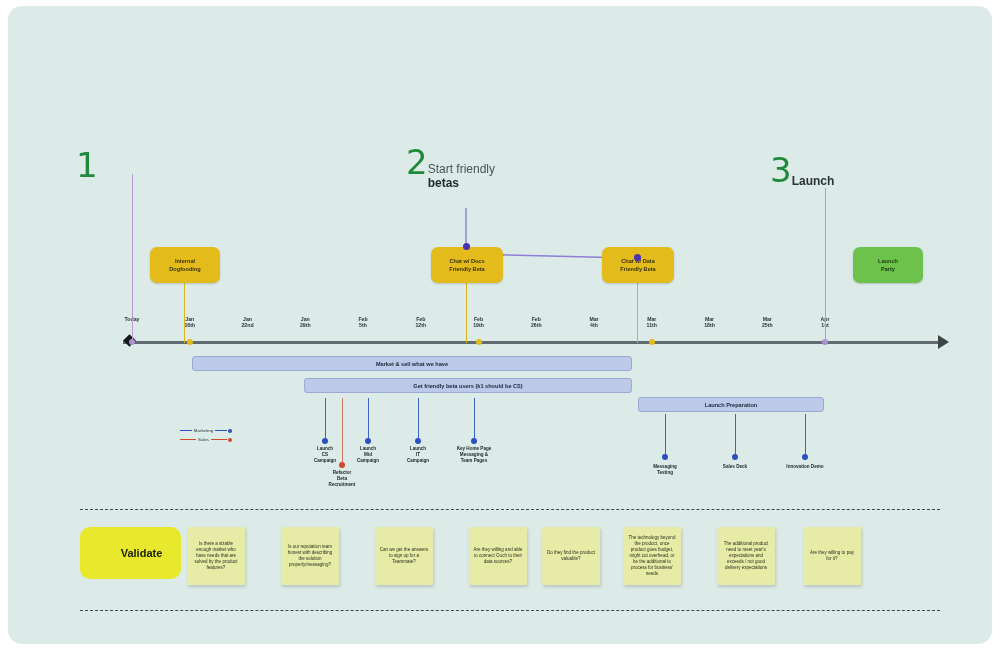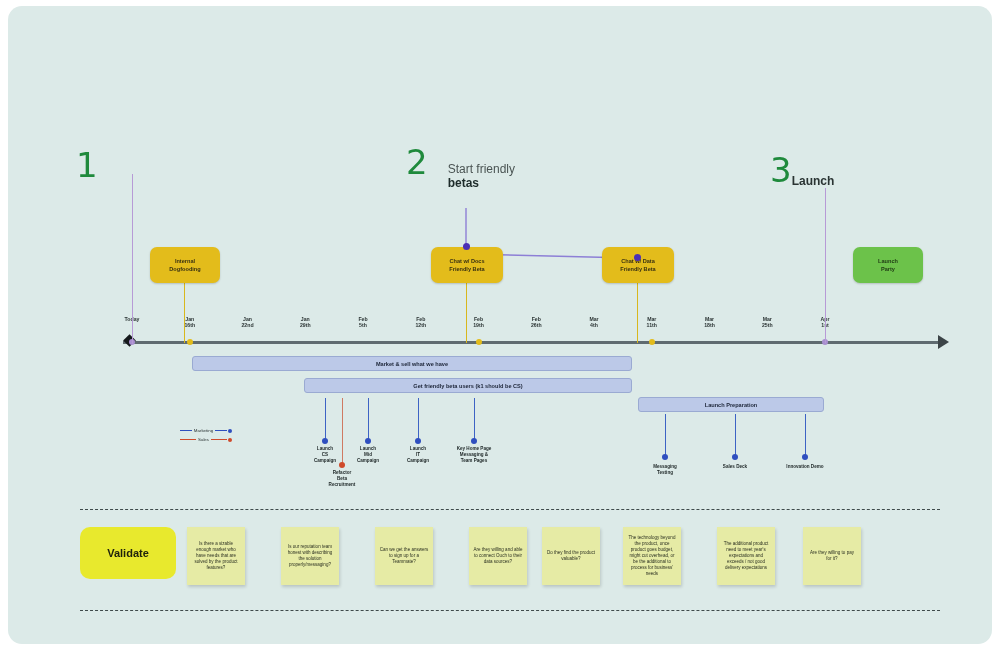--- a/index.html
+++ b/index.html
@@ -54,21 +54,21 @@
     font-family: "DejaVu Sans", sans-serif;
     font-weight: 400;
   }
   .ms-label {
     font-size: 12px;
     font-weight: bold;
     color: #2a3433;
     line-height: 14px;
     padding-top: 14px;
   }
-  .ms-label.light { font-weight: normal; color: #4a5453; margin-left: 20px; }
+  .ms-label.light { font-weight: normal; color: #4a5453; }
   .ms-label b { font-weight: bold; color: #1d2b2a; display: block; }
 
   
   .axis-line {
     position: absolute;
     left: 115px;
     top: 335px;
     width: 818px;
     height: 3px;
     background: #5f6b70;
@@ -233,30 +233,31 @@
     position: absolute;
     left: 72px;
     width: 860px;
     height: 0;
     border-top: 1.6px dashed #3e4a4a;
   }
   .validate-box {
     position: absolute;
     left: 72px;
     top: 521px;
-    width: 96px;
+    width: 79px;
     height: 52px;
     background: #e8e92d;
     border-radius: 10px;
     display: flex;
     align-items: center;
     justify-content: center;
     font-size: 11px;
     font-weight: bold;
     color: #20230c;
+    padding-left: 22px;
   }
   .sticky {
     position: absolute;
     top: 521px;
     width: 58px;
     height: 58px;
     background: #e6eba5;
     box-shadow: 1px 2px 3px rgba(0,0,0,.16);
     display: flex;
     align-items: center;

